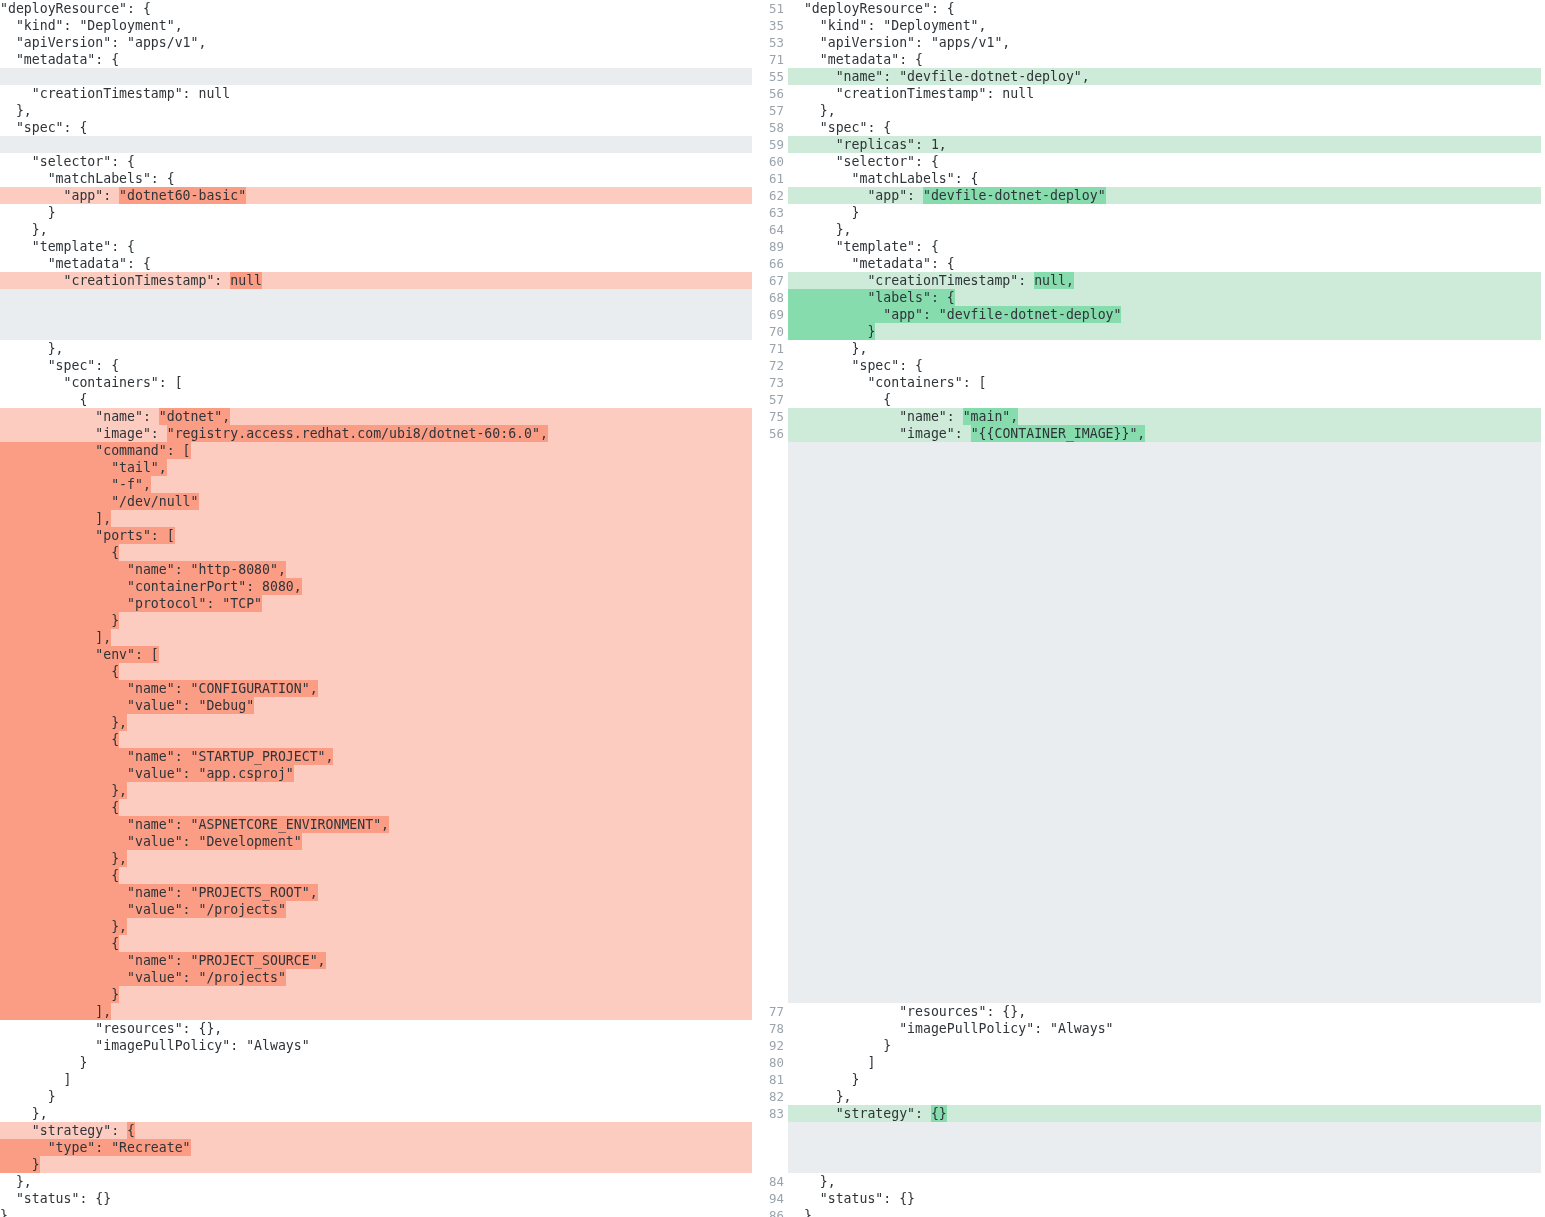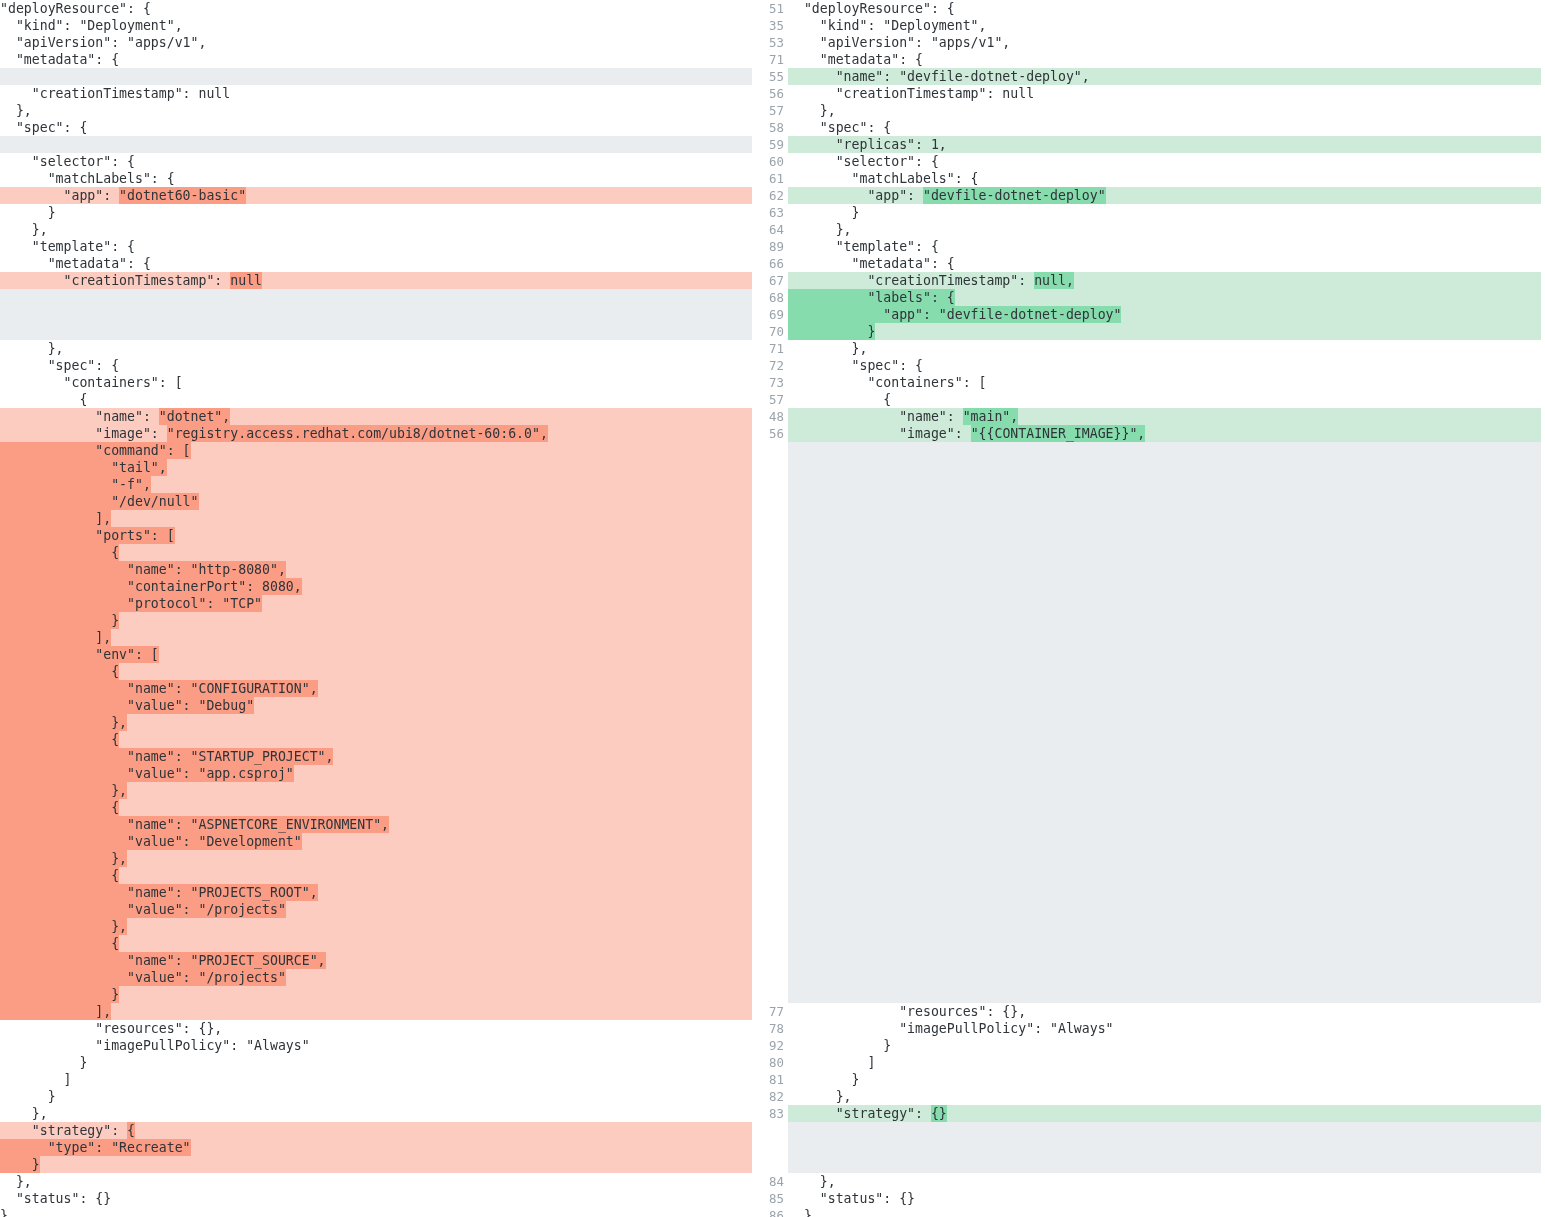--- a/index.html
+++ b/index.html
@@ -148,21 +148,21 @@
       <div class="row">89</div>
       <div class="row">66</div>
       <div class="row">67</div>
       <div class="row">68</div>
       <div class="row">69</div>
       <div class="row">70</div>
       <div class="row">71</div>
       <div class="row">72</div>
       <div class="row">73</div>
       <div class="row">57</div>
-      <div class="row">48</div>
+      <div class="row">75</div>
       <div class="row">56</div>
       <div class="row">&nbsp;</div>
       <div class="row">&nbsp;</div>
       <div class="row">&nbsp;</div>
       <div class="row">&nbsp;</div>
       <div class="row">&nbsp;</div>
       <div class="row">&nbsp;</div>
       <div class="row">&nbsp;</div>
       <div class="row">&nbsp;</div>
       <div class="row">&nbsp;</div>
@@ -194,21 +194,21 @@
       <div class="row">78</div>
       <div class="row">92</div>
       <div class="row">80</div>
       <div class="row">81</div>
       <div class="row">82</div>
       <div class="row">83</div>
       <div class="row">&nbsp;</div>
       <div class="row">&nbsp;</div>
       <div class="row">&nbsp;</div>
       <div class="row">84</div>
-      <div class="row">85</div>
+      <div class="row">94</div>
       <div class="row">86</div>
     </div>
 
   <div class="pane pane-right" id="pane-right">
       <div class="row bg-plain"><span class="code">  "deployResource": {</span></div>
       <div class="row bg-plain"><span class="code">    "kind": "Deployment",</span></div>
       <div class="row bg-plain"><span class="code">    "apiVersion": "apps/v1",</span></div>
       <div class="row bg-plain"><span class="code">    "metadata": {</span></div>
       <div class="row bg-ins"><span class="code">      "name": "devfile-dotnet-deploy",</span></div>
       <div class="row bg-plain"><span class="code">      "creationTimestamp": null</span></div>

